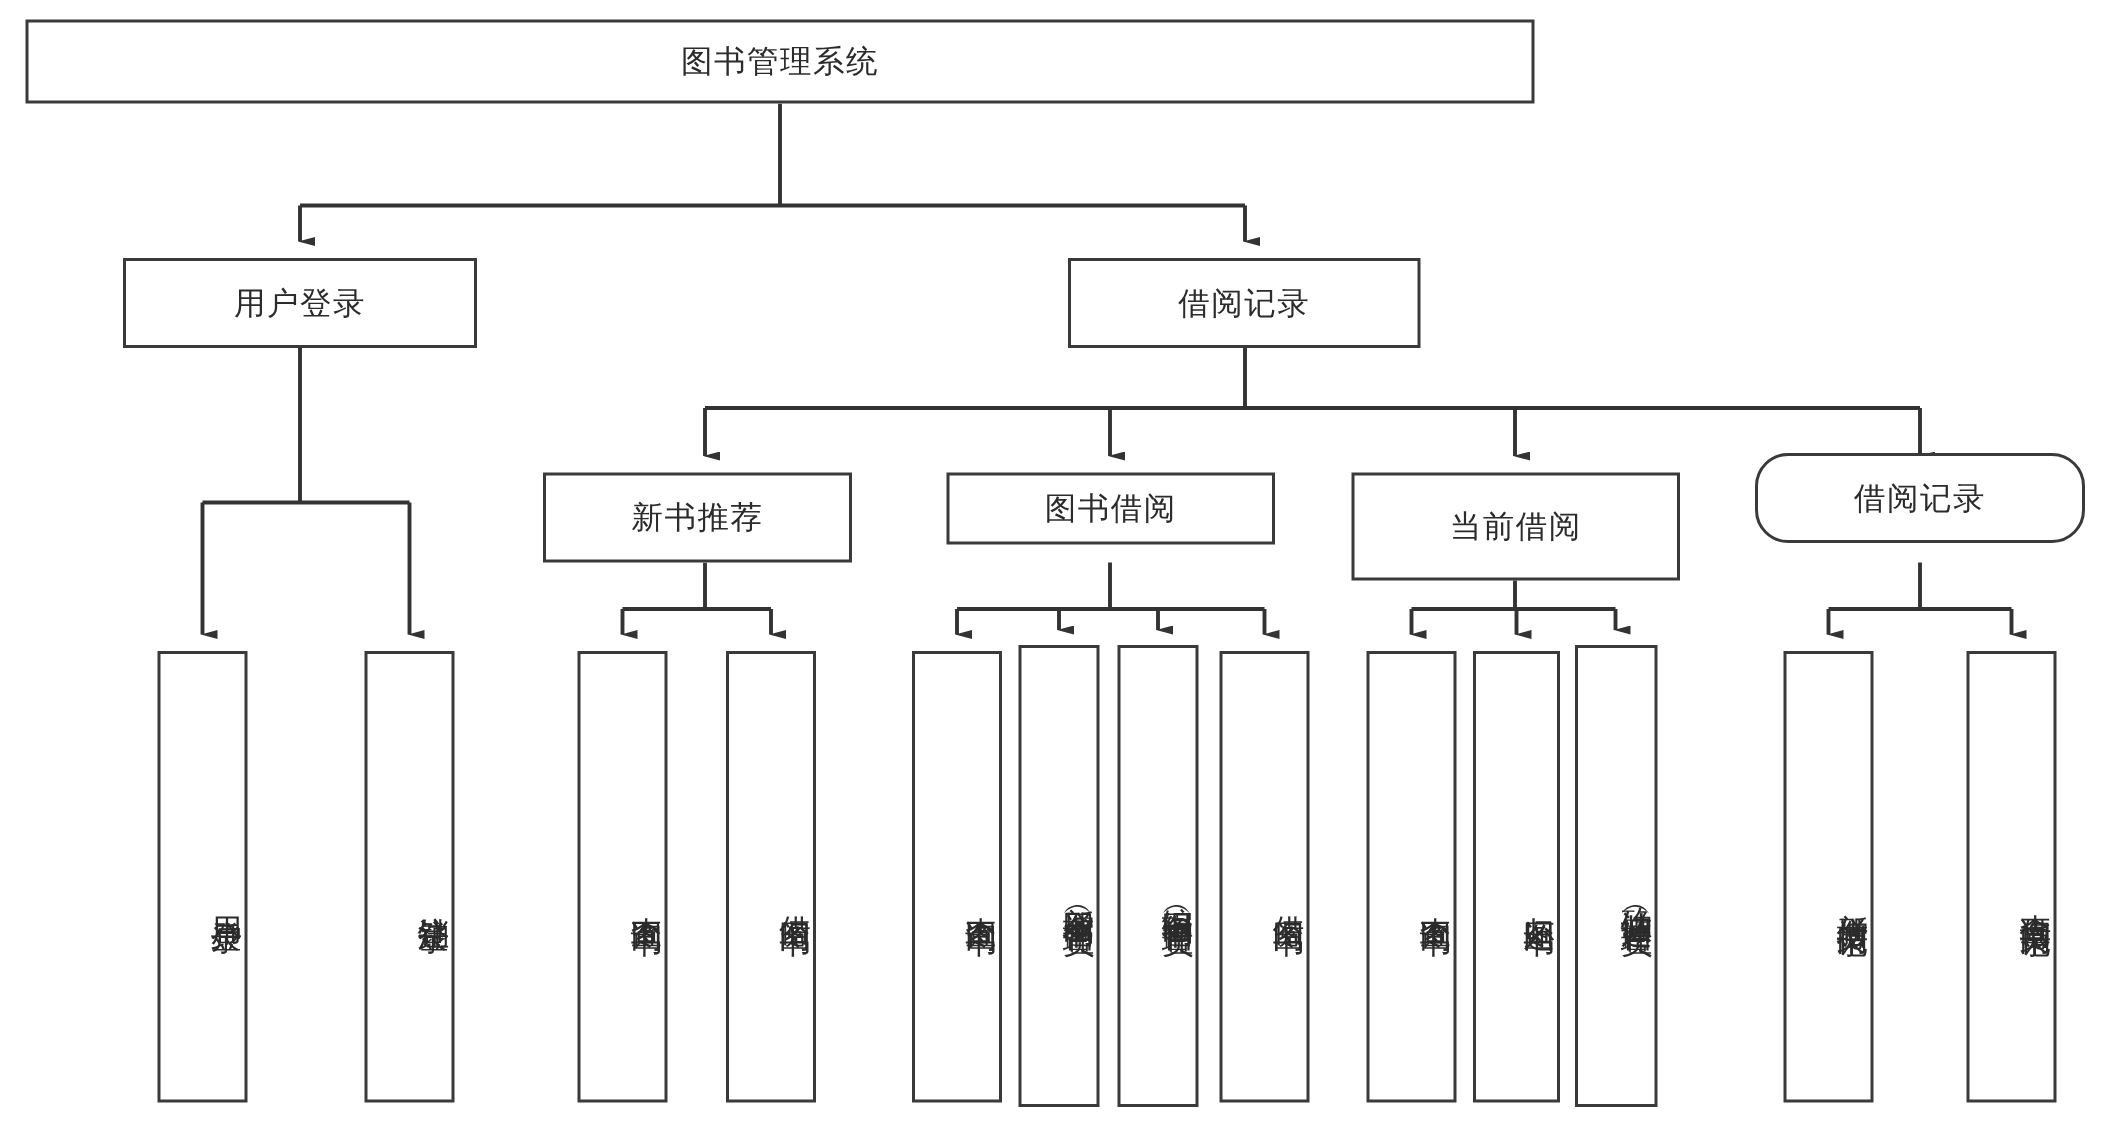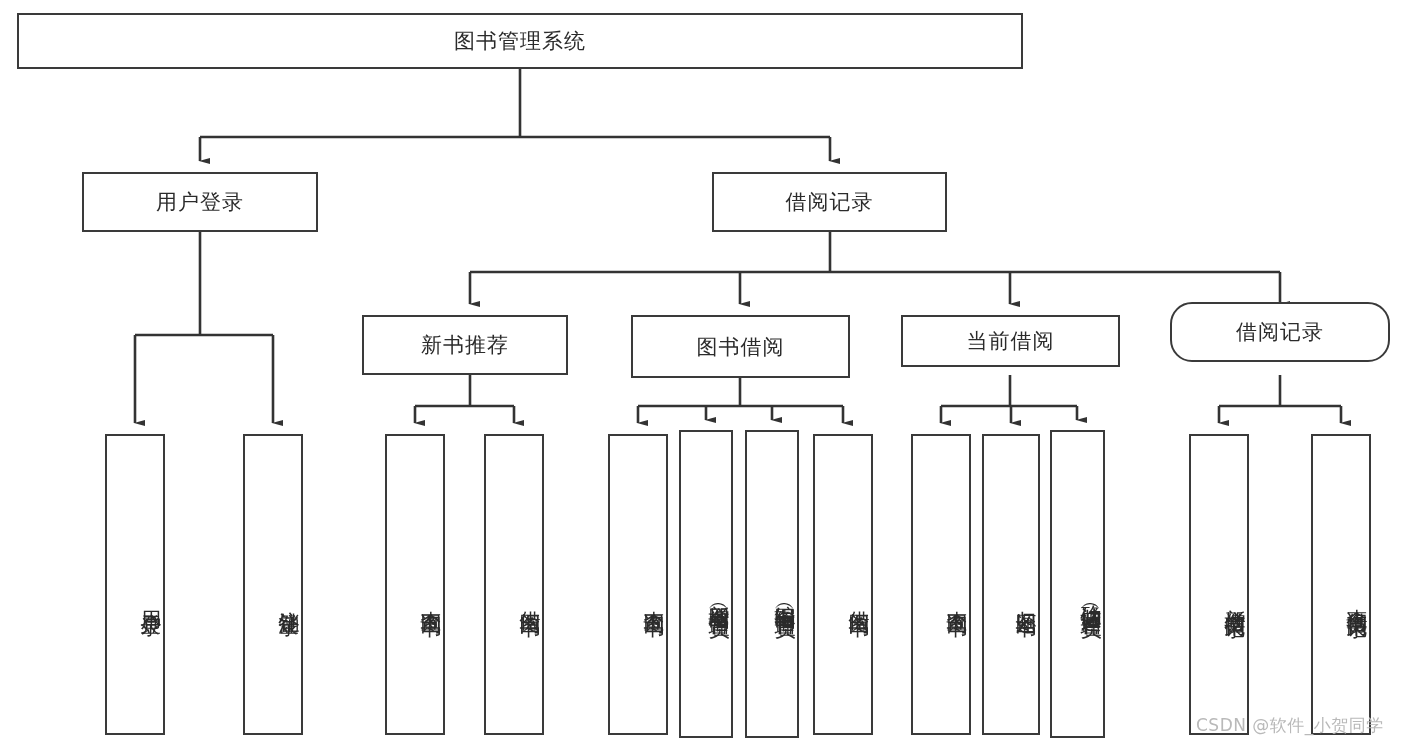--- a/index.html
+++ b/index.html
@@ -81,24 +81,24 @@
       </div>
       <div class="node h" style="left: 82px; top: 172px; width: 236px; height: 60px;">
         <span class="txt">用户登录</span>
       </div>
       <div class="node h" style="left: 712px; top: 172px; width: 235px; height: 60px;">
         <span class="txt">借阅记录</span>
       </div>
       <div class="node h" style="left: 362px; top: 315px; width: 206px; height: 60px;">
         <span class="txt">新书推荐</span>
       </div>
-      <div class="node h" style="left: 631px; top: 315px; width: 219px; height: 63px; font-family: Liberation Serif, serif;">
+      <div class="node h" style="left: 631px; top: 315px; width: 219px; height: 48px; font-family: Liberation Serif, serif;">
         <span class="txt">图书借阅</span>
       </div>
-      <div class="node h" style="left: 901px; top: 315px; width: 219px; height: 52px;">
+      <div class="node h" style="left: 901px; top: 315px; width: 219px; height: 72px;">
         <span class="txt">当前借阅</span>
       </div>
       <div class="node h" style="left: 1170px; top: 302px; width: 220px; height: 60px; border-radius: 22px;">
         <span class="txt">借阅记录</span>
       </div>
       <div class="node v" style="left: 105px; top: 434px; width: 60px; height: 301px;">
         <span class="txt">用户登录</span>
       </div>
       <div class="node v" style="left: 243px; top: 434px; width: 60px; height: 301px;">
         <span class="txt">注销登录</span>
@@ -131,14 +131,13 @@
         <span class="txt">确认归还（管理员）</span>
       </div>
       <div class="node v" style="left: 1189px; top: 434px; width: 60px; height: 301px;">
         <span class="txt">新增借阅记录</span>
       </div>
       <div class="node v" style="left: 1311px; top: 434px; width: 60px; height: 301px;">
         <span class="txt">查询借阅记录</span>
       </div>
     </div>
 
-  <div class="watermark">CSDN @软件_小贺同学</div>
 </div>
 
 </body></html>

